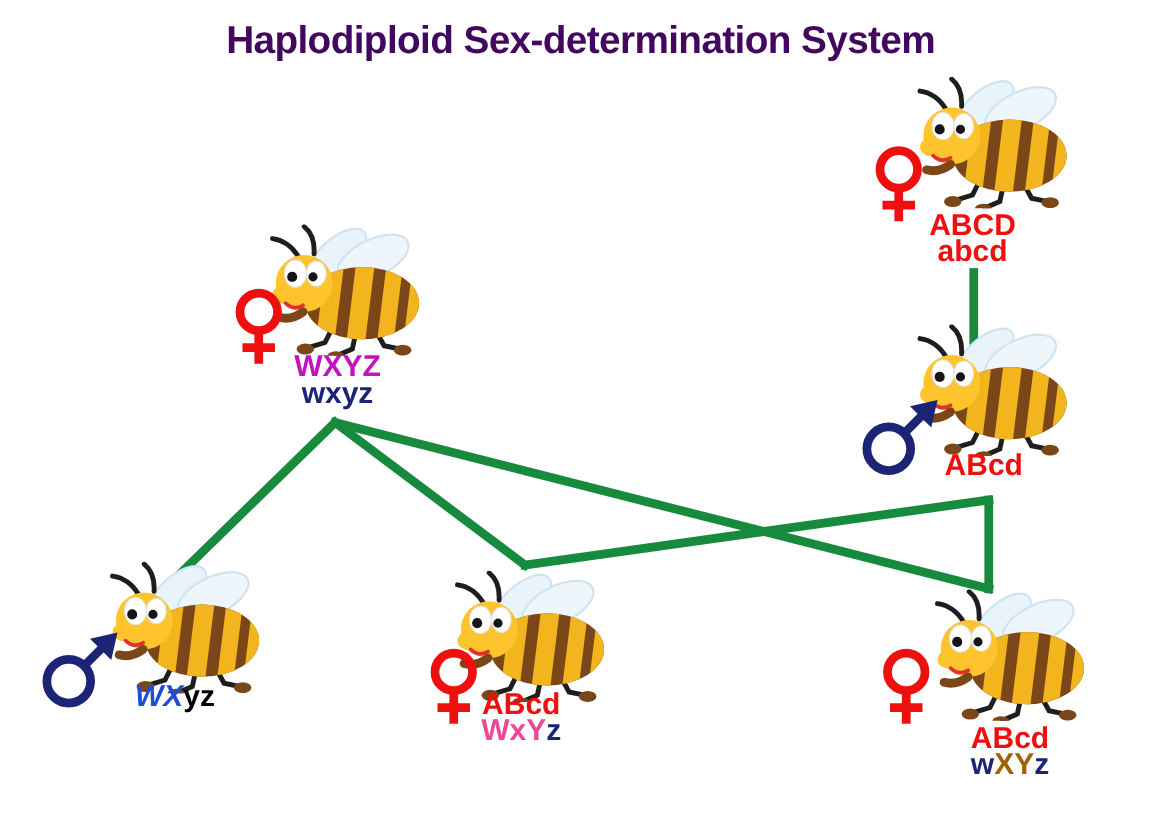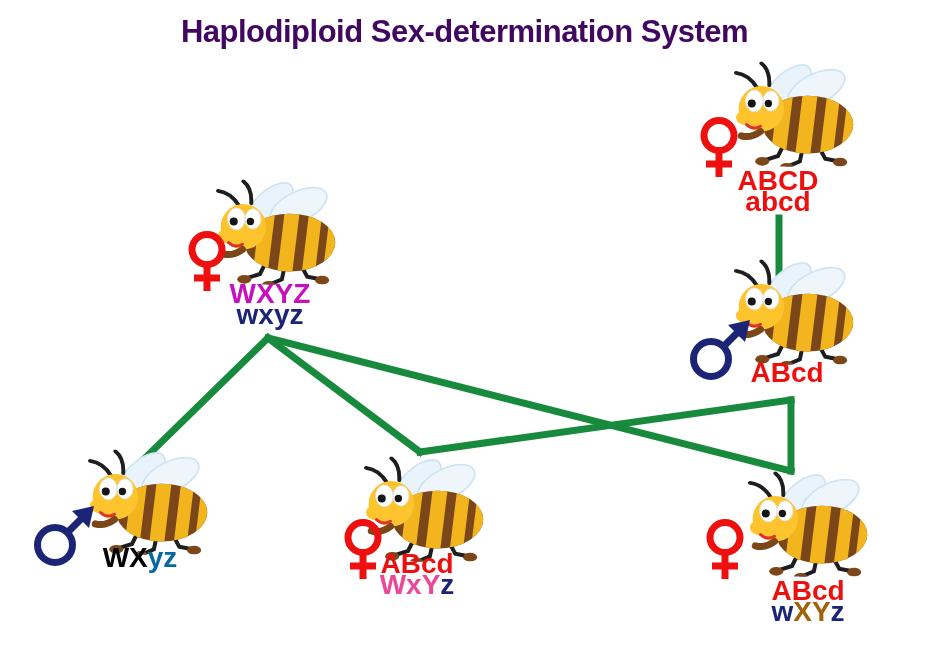--- a/index.html
+++ b/index.html
@@ -24,21 +24,21 @@
     z-index:1;
   }
   .bee-group{position:absolute;z-index:2;}
   .bee-img{position:absolute;width:140px;height:108px;}
   .sex-symbol{position:absolute;}
   .genotype{
     position:absolute;
     width:160px;
     text-align:center;
     font-weight:bold;
-    font-size:28px;
+    font-size:24px;
     line-height:21px;
     white-space:nowrap;
   }
   .genotype .gline{display:block;}
   svg{display:block;}
   .defs-holder{position:absolute;width:0;height:0;overflow:hidden;}
 </style>
 </head>
 <body>
 
@@ -152,21 +152,21 @@
 
   <div class="bee-group">
     <svg class="bee-img" style="left:76px;top:448px;" viewBox="0 0 160 120">
         <use href="#bee-shape"></use>
       </svg>
     <svg class="sex-symbol" style="left:28px;top:502px;color:#1c2476;" width="70" height="68" viewBox="0 0 70 68">
         <use href="#male-mark"></use>
       </svg>
     <div class="genotype" style="left:60px;top:547px;">
       <span class="gline">
-        <span style="color: #000000;">WX</span><span style="color: #0369a1;">yz</span>
+        <span style="color: #1d4ed8; font-style: italic;">WX</span><span style="color: #000000;">yz</span>
       </span>
     </div>
   </div>
 
   <div class="bee-group">
     <svg class="bee-img" style="left:352px;top:455px;" viewBox="0 0 160 120">
         <use href="#bee-shape"></use>
       </svg>
     <svg class="sex-symbol" style="left:340px;top:518px;color:#ee0f0f;" width="46" height="64" viewBox="0 0 46 64">
         <use href="#female-mark"></use>

